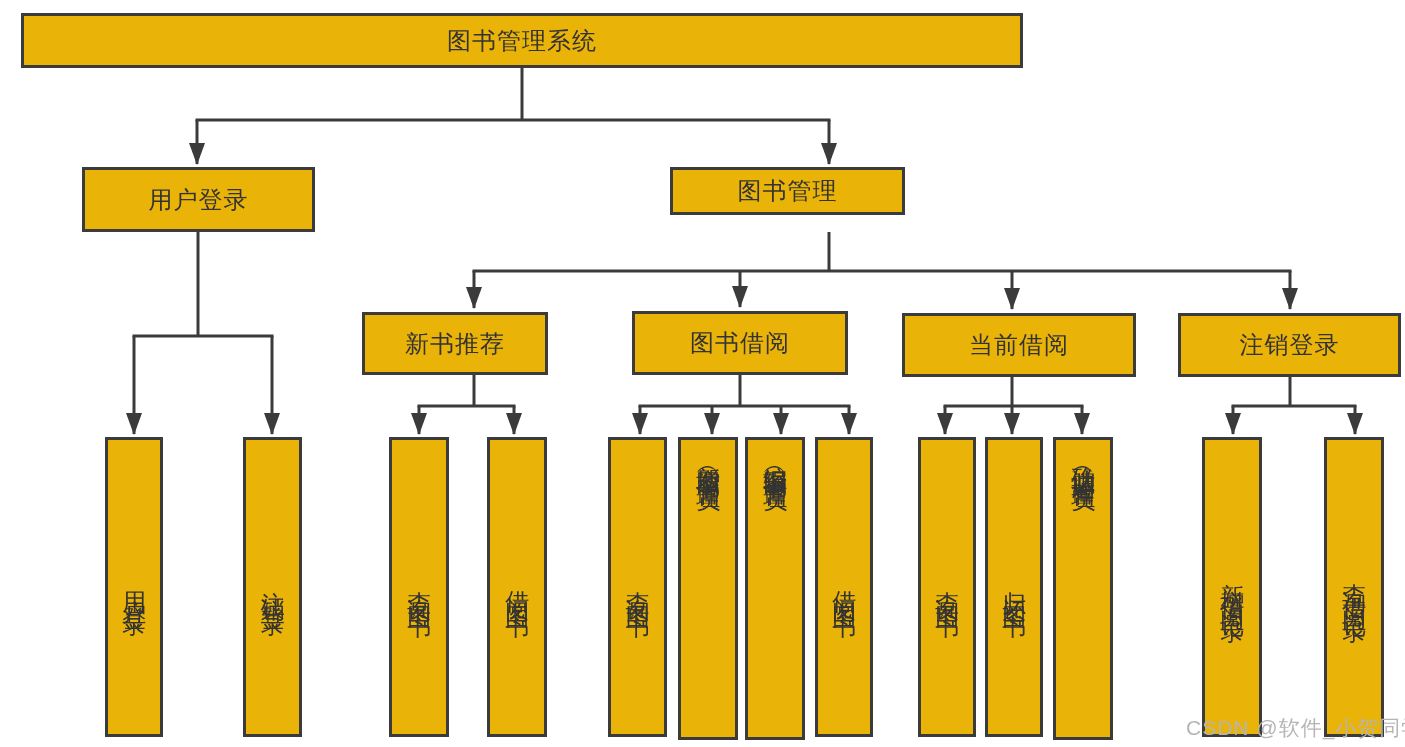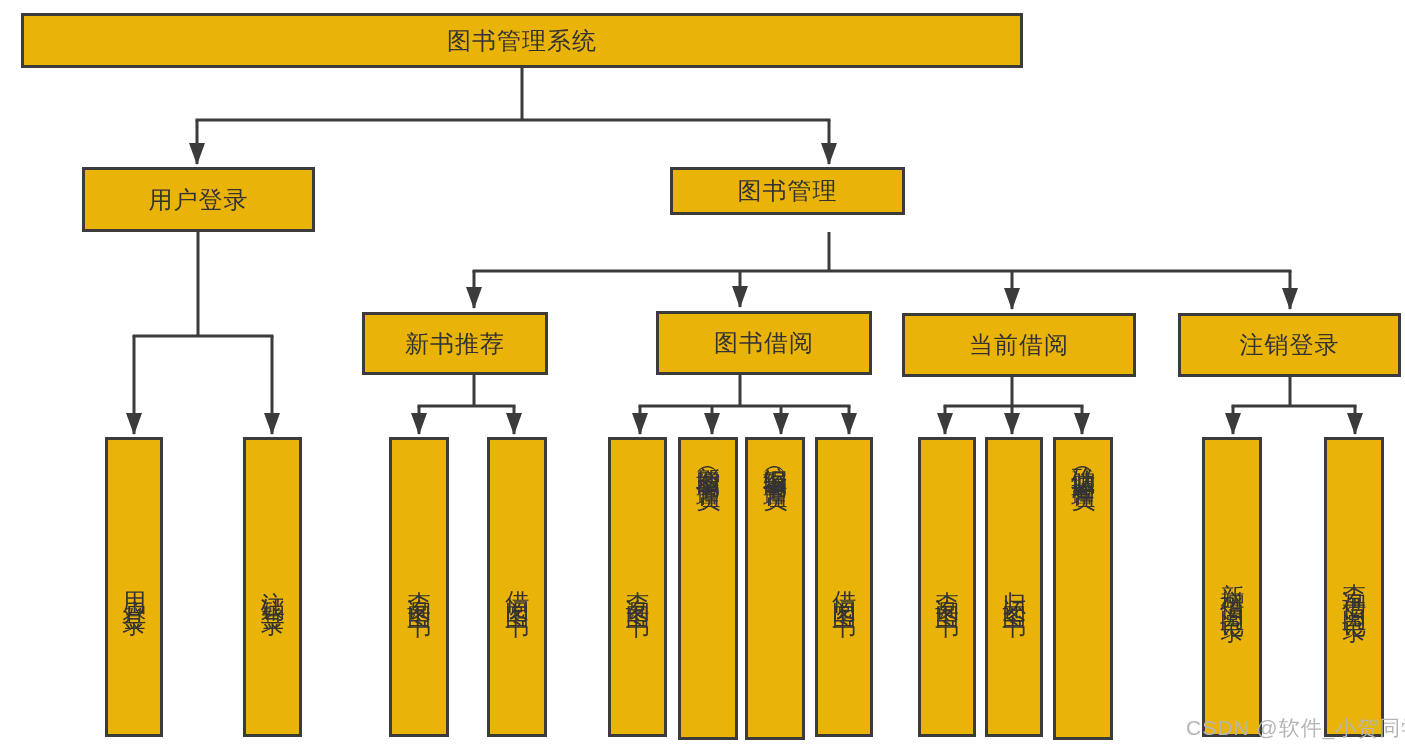--- a/index.html
+++ b/index.html
@@ -118,21 +118,21 @@
       <line x1="1355" y1="406" x2="1355" y2="434" marker-end="url(#arw)"></line>
     </g>
   </svg>
 
   <div class="node hbox" style="left:21px; top:13px; width:1002px; height:55px;">图书管理系统</div>
 
   <div class="node hbox" style="left:82px; top:167px; width:233px; height:65px;">用户登录</div>
   <div class="node hbox" style="left:670px; top:167px; width:235px; height:48px;">图书管理</div>
 
   <div class="node hbox" style="left:362px; top:312px; width:186px; height:63px;">新书推荐</div>
-  <div class="node hbox" style="left:632px; top:311px; width:216px; height:64px;margin-left:24px;">图书借阅</div>
+  <div class="node hbox" style="left:632px; top:311px; width:216px; height:64px;">图书借阅</div>
   <div class="node hbox" style="left:902px; top:313px; width:234px; height:64px;">当前借阅</div>
   <div class="node hbox" style="left:1178px; top:313px; width:223px; height:64px;">注销登录</div>
 
   <div class="node leaf" style="left:105px; top:437px; width:58px; height:300px;">
     <span class="vtext">用户登录</span>
   </div>
   <div class="node leaf" style="left:243px; top:437px; width:59px; height:300px;">
     <span class="vtext">注销登录</span>
   </div>
 

